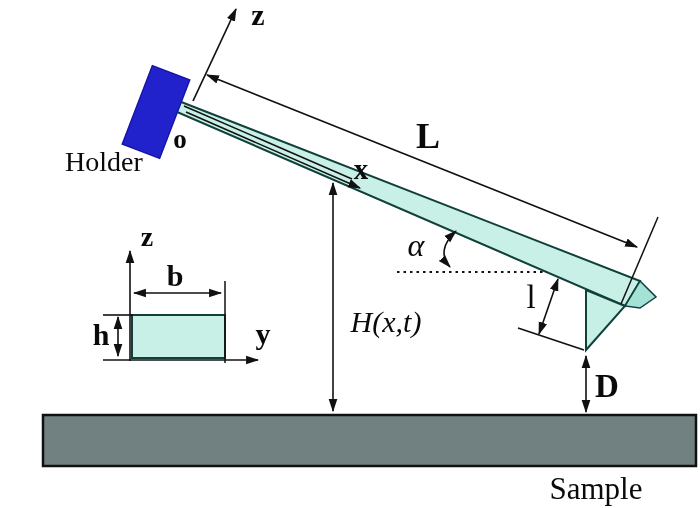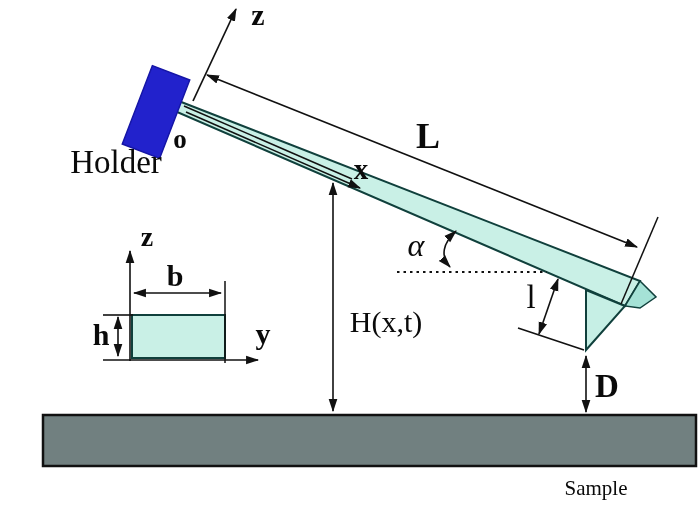--- a/index.html
+++ b/index.html
@@ -61,27 +61,27 @@
     <line x1="103" y1="315" x2="133" y2="315" stroke="#111" stroke-width="1.6"></line>
     <line x1="130" y1="361" x2="130" y2="251" stroke="#111" stroke-width="1.6" marker-end="url(#ah)"></line>
     <line x1="103" y1="360" x2="258" y2="360" stroke="#111" stroke-width="1.6" marker-end="url(#ah)"></line>
     <line x1="134" y1="293" x2="221" y2="293" stroke="#111" stroke-width="1.6" marker-start="url(#ah)" marker-end="url(#ah)"></line>
     <line x1="225" y1="281" x2="225" y2="363" stroke="#111" stroke-width="1.5"></line>
     <line x1="118" y1="317" x2="118" y2="356" stroke="#111" stroke-width="1.6" marker-start="url(#ah)" marker-end="url(#ah)"></line>
   </svg>
 
   <span class="lbl bold" style="left:258px;top:15px;font-size:30px;">z</span>
   <span class="lbl bold" style="left:180px;top:139px;font-size:27px;">o</span>
-  <span class="lbl" style="left:104px;top:162px;font-size:33px;margin-left:12px;">Holder</span>
+  <span class="lbl" style="left:104px;top:162px;font-size:28px;">Holder</span>
   <span class="lbl bold" style="left:428px;top:136px;font-size:36px;">L</span>
   <span class="lbl bold" style="left:361px;top:169px;font-size:29px;">x</span>
   <span class="lbl italic" style="left:416px;top:245px;font-size:32px;">α</span>
-  <span class="lbl" style="left:386px;top:322px;font-size:30px;">H(x,t)</span>
+  <span class="lbl" style="left:386px;top:322px;font-size:30px;font-style:italic;">H(x,t)</span>
   <span class="lbl" style="left:531px;top:297px;font-size:33px;">l</span>
   <span class="lbl bold" style="left:607px;top:386px;font-size:33px;">D</span>
-  <span class="lbl" style="left:596px;top:488px;font-size:21px;">Sample</span>
+  <span class="lbl" style="left:596px;top:488px;font-size:31px;">Sample</span>
 
   <span class="lbl bold" style="left:147px;top:237px;font-size:28px;">z</span>
   <span class="lbl bold" style="left:263px;top:334px;font-size:30px;">y</span>
   <span class="lbl bold" style="left:175px;top:276px;font-size:30px;">b</span>
   <span class="lbl bold" style="left:101px;top:335px;font-size:30px;">h</span>
 
 </div>
 
 </body></html>

